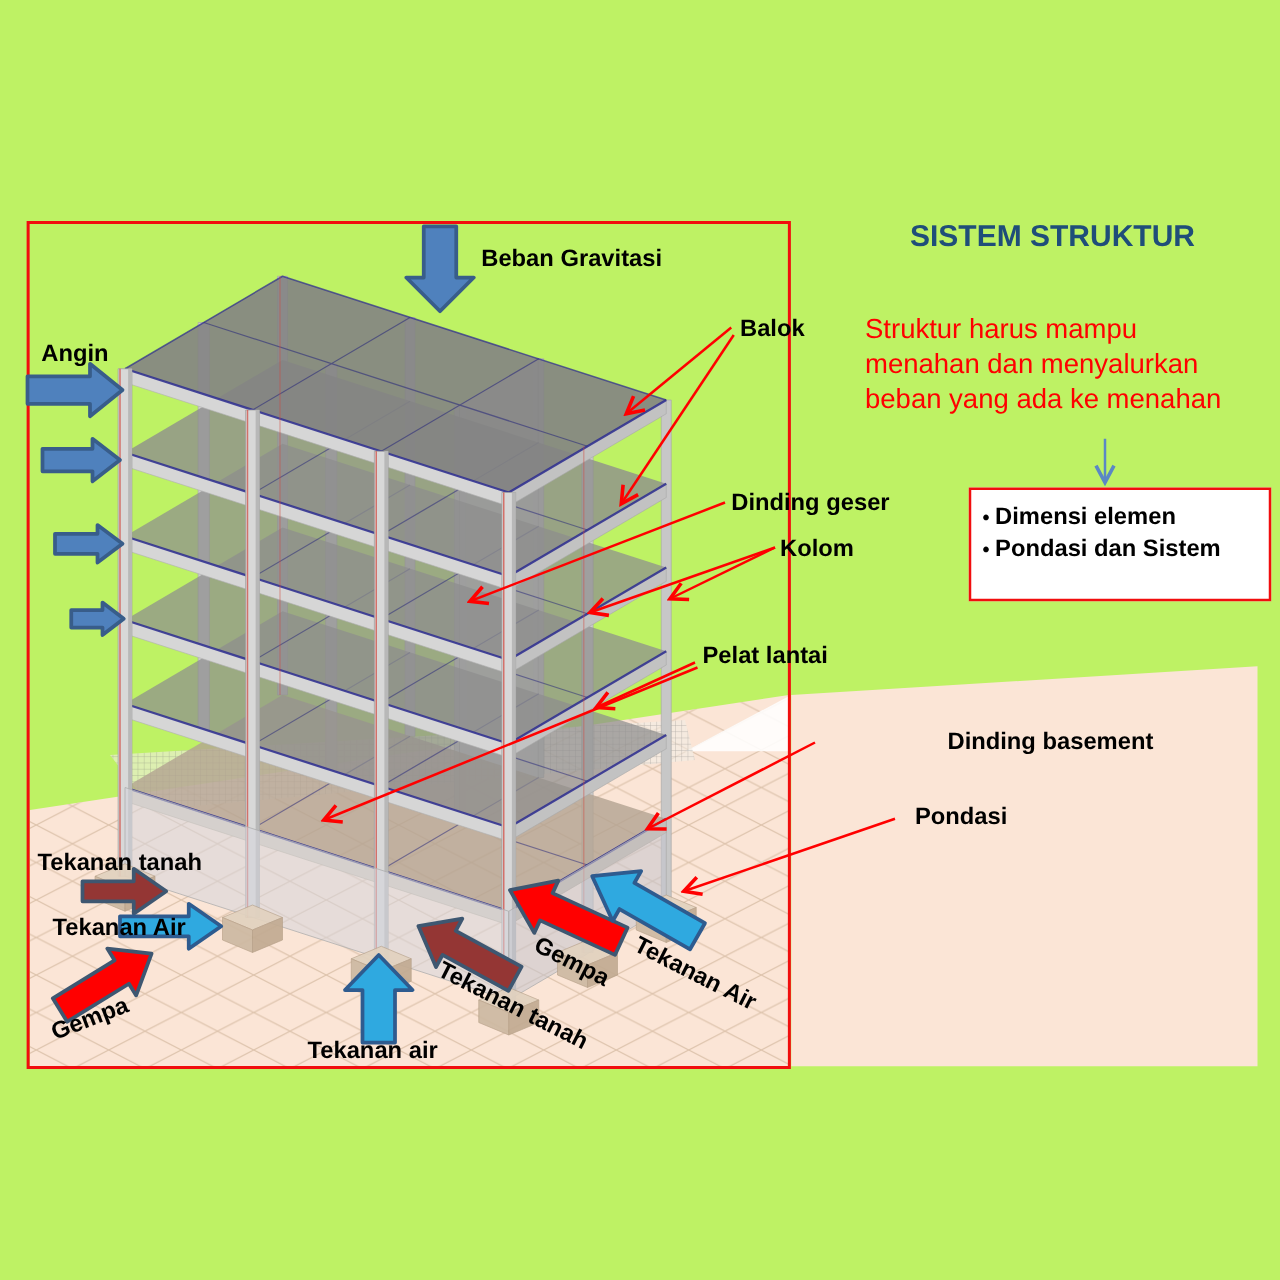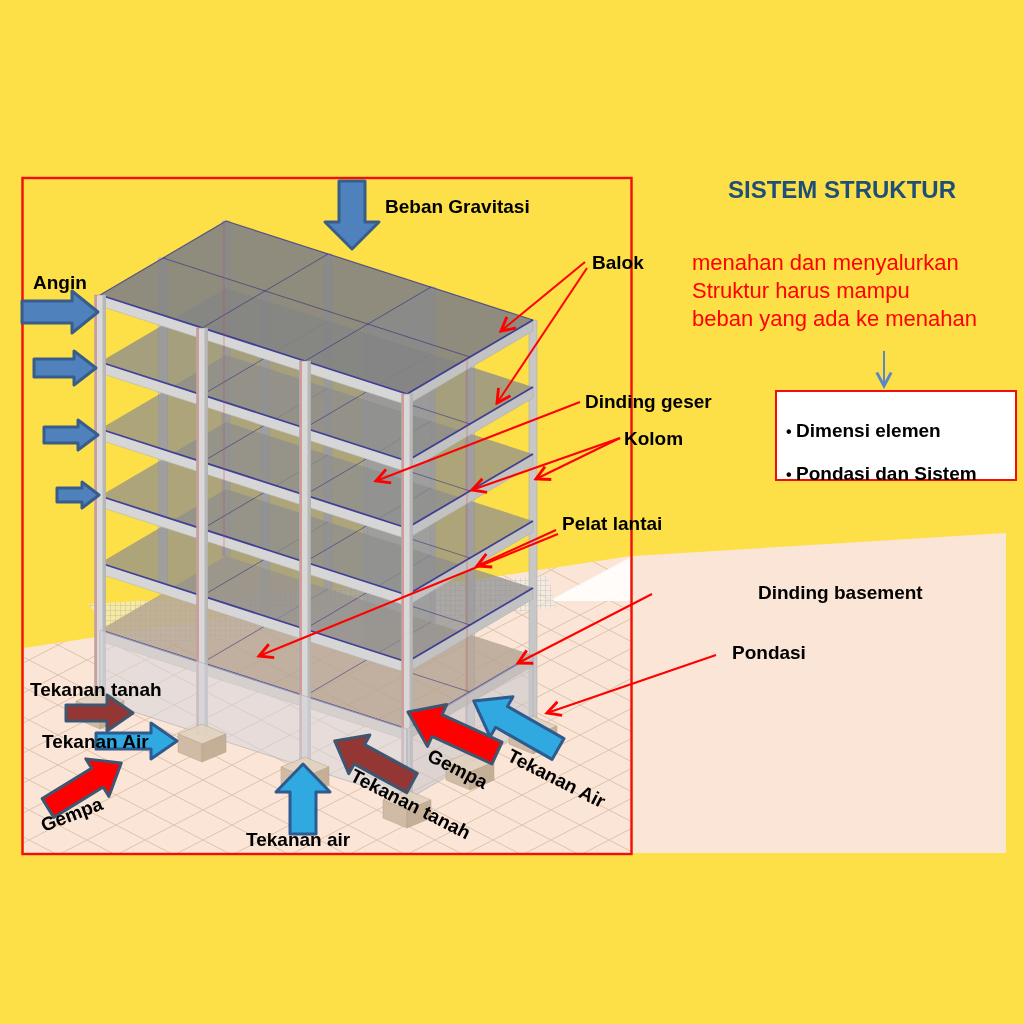--- a/index.html
+++ b/index.html
@@ -1,26 +1,26 @@
 <!DOCTYPE html>
 <html><head>
 <meta charset="utf-8">
 <style>
   html,body{margin:0;padding:0;background:#ffffff;}
-  #stage{position:relative;width:1024px;height:1024px;background:#fde047;overflow:hidden;
+  #stage{position:relative;width:1024px;height:1024px;background:#bef264;overflow:hidden;
          font-family:"Liberation Sans",sans-serif;}
   svg{position:absolute;left:0;top:0;}
   .lbl{font-family:"Liberation Sans",sans-serif;font-weight:700;font-size:19px;fill:#000000;}
   .panel-title{position:absolute;left:728px;top:172px;width:330px;color:#1F4E79;
                font-size:24px;font-weight:700;line-height:35px;letter-spacing:0px;}
   .panel-sub{position:absolute;left:692px;top:249px;width:330px;color:#FF0000;
              font-size:22px;font-weight:400;line-height:28px;}
   .bullet-box{position:absolute;left:775px;top:390px;width:229px;height:78px;
               border:2.5px solid #F10E0E;background:#ffffff;padding:9px 0 0 9px;}
-  .bullet-box .b{font-size:19px;font-weight:700;color:#000;line-height:25px;white-space:nowrap;margin-top:17px;}
+  .bullet-box .b{font-size:19px;font-weight:700;color:#000;line-height:25px;white-space:nowrap;}
   .bullet-box .b::before{content:"• ";font-size:16px;}
 </style>
 </head>
 <body>
 
 <div id="stage">
 
 <svg width="1024" height="1024" viewBox="0 0 1024 1024">
   <defs>
     <pattern id="tile" width="58" height="30" patternUnits="userSpaceOnUse">
@@ -236,22 +236,22 @@
     <text class="lbl" x="349" y="780" transform="rotate(27 349 780)">Tekanan tanah</text>
     <text class="lbl" x="426" y="760" transform="rotate(27 426 760)">Gempa</text>
     <text class="lbl" x="506" y="760" transform="rotate(27 506 760)">Tekanan Air</text>
   </g>
 </svg>
 
   <div class="panel-title">
     <div>SISTEM STRUKTUR</div>
   </div>
   <div class="panel-sub">
+    <div>Struktur harus mampu</div>
     <div>menahan dan menyalurkan</div>
-    <div>Struktur harus mampu</div>
     <div>beban yang ada ke menahan</div>
   </div>
   <div class="bullet-box">
     <div class="b">Dimensi elemen</div>
     <div class="b">Pondasi dan Sistem</div>
   </div>
 
 </div>
 
 </body></html>

